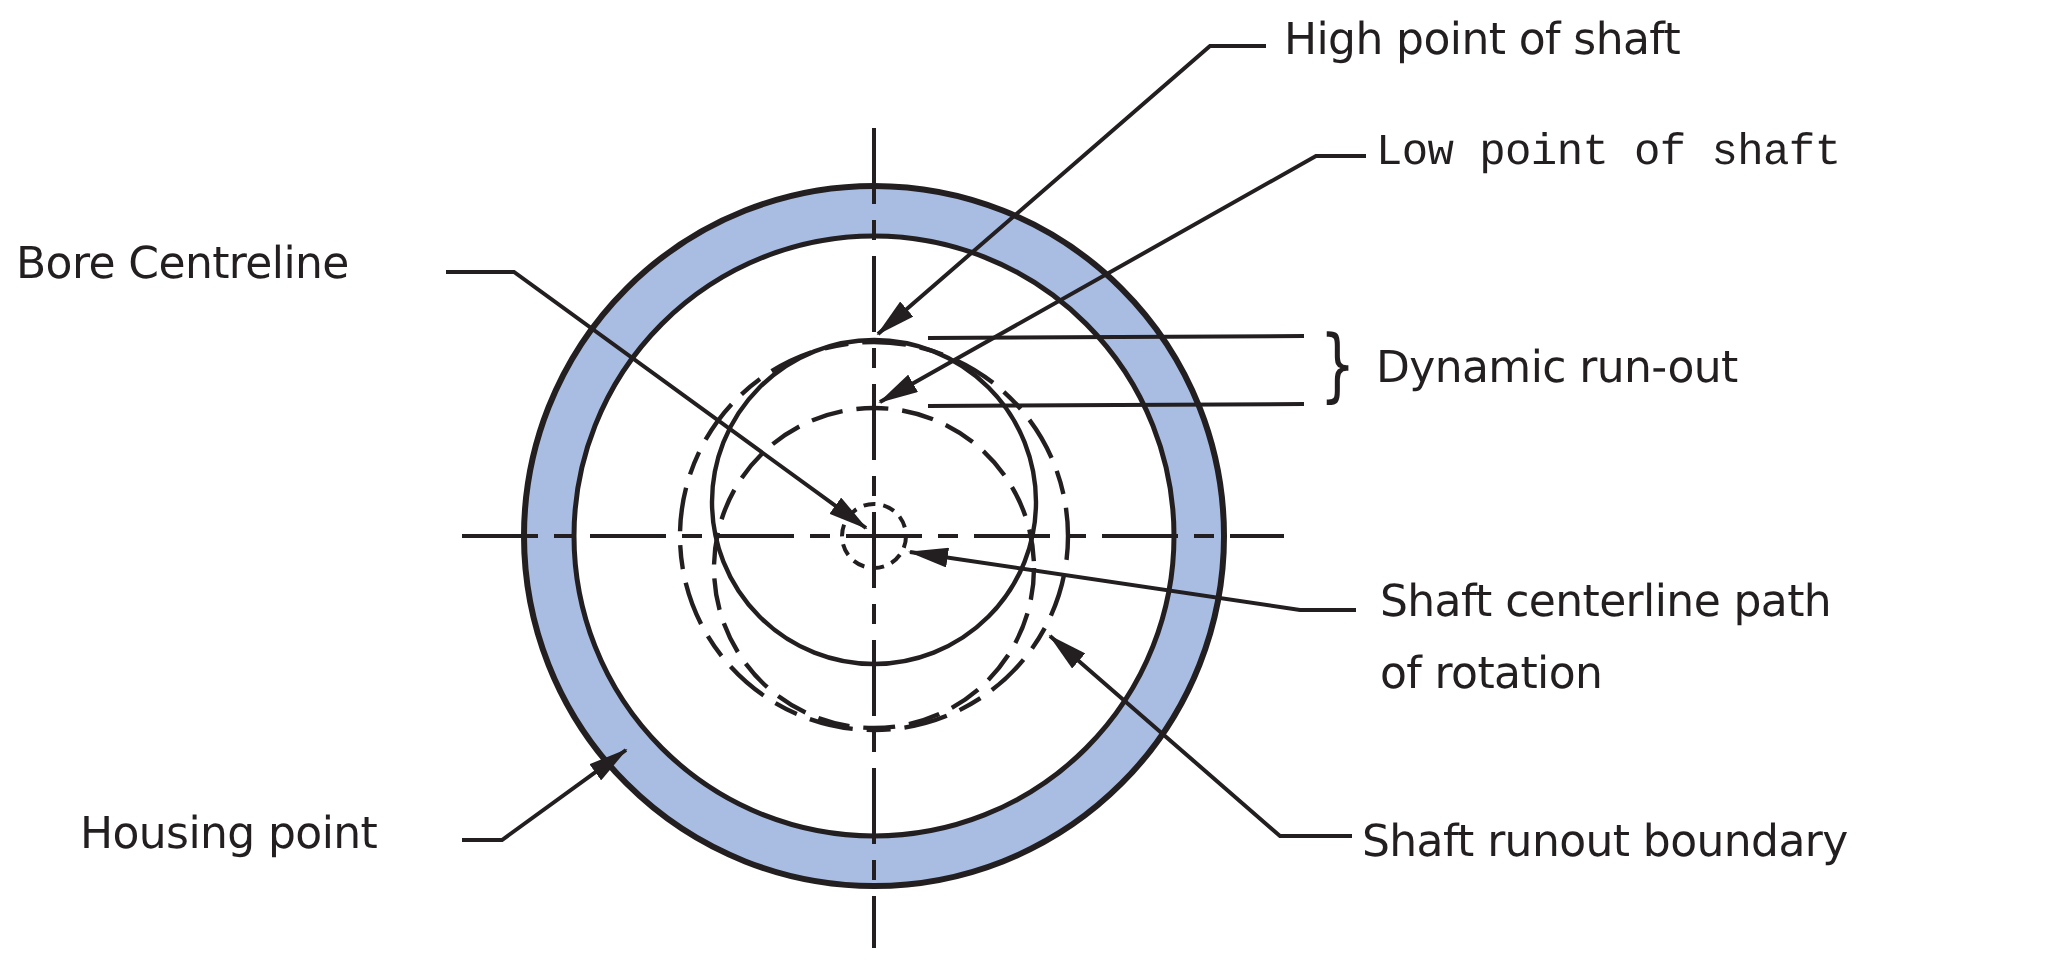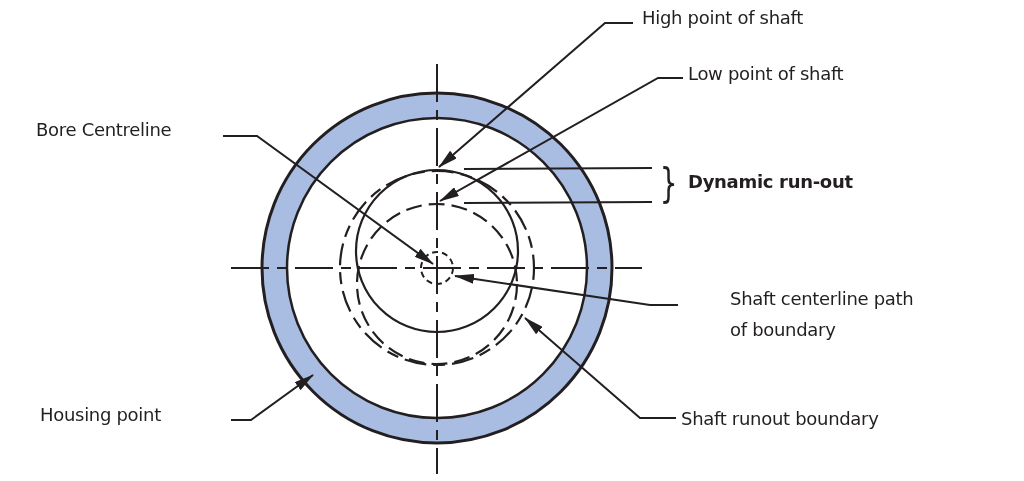--- a/index.html
+++ b/index.html
@@ -17,21 +17,21 @@
     #diagram {
       position: absolute;
       left: 0;
       top: 0;
       width: 1024px;
       height: 481px;
     }
     .label {
       position: absolute;
       font-family: "DejaVu Sans", "Liberation Sans", sans-serif;
-      font-size: 18px;
+      font-size: 22px;
       color: #231f20;
       white-space: nowrap;
       line-height: 1.25;
       letter-spacing: -0.3px;
     }
     .brace {
       position: absolute;
       font-family: "DejaVu Sans", sans-serif;
       font-size: 40px;
       color: #231f20;
@@ -81,22 +81,22 @@
 
     <polyline points="678,305 650,305 455,276" marker-end="url(#arrow)"></polyline>
 
     <polyline points="676,418 640,418 525,318" marker-end="url(#arrow)"></polyline>
 
     <polyline points="231,420 251,420 313,375" marker-end="url(#arrow)"></polyline>
   </g>
 </svg>
 
 <div class="label" style="left:642px; top:7px;">High point of shaft</div>
-<div class="label" style="left:688px; top:63px;">Low point of shaft</div>
+<div class="label" style="left:688px; top:63px;font-family:Liberation Mono, monospace;">Low point of shaft</div>
 <div class="brace" style="left:656px; top:163px;">}</div>
-<div class="label" style="left:688px; top:171px;font-weight:bold;">Dynamic run-out</div>
-<div class="label" style="left:8px; top:119px;margin-left:28px;">Bore Centreline</div>
-<div class="label" style="left:730px; top:288px;">
+<div class="label" style="left:688px; top:171px;">Dynamic run-out</div>
+<div class="label" style="left:8px; top:119px;">Bore Centreline</div>
+<div class="label" style="left:690px; top:288px;">
   <div>Shaft centerline path</div>
-  <div style="margin-top:8px;">of boundary</div>
+  <div style="margin-top:8px;">of rotation</div>
 </div>
 <div class="label" style="left:40px; top:404px;">Housing point</div>
 <div class="label" style="left:681px; top:408px;">Shaft runout boundary</div>
 
 </body></html>

